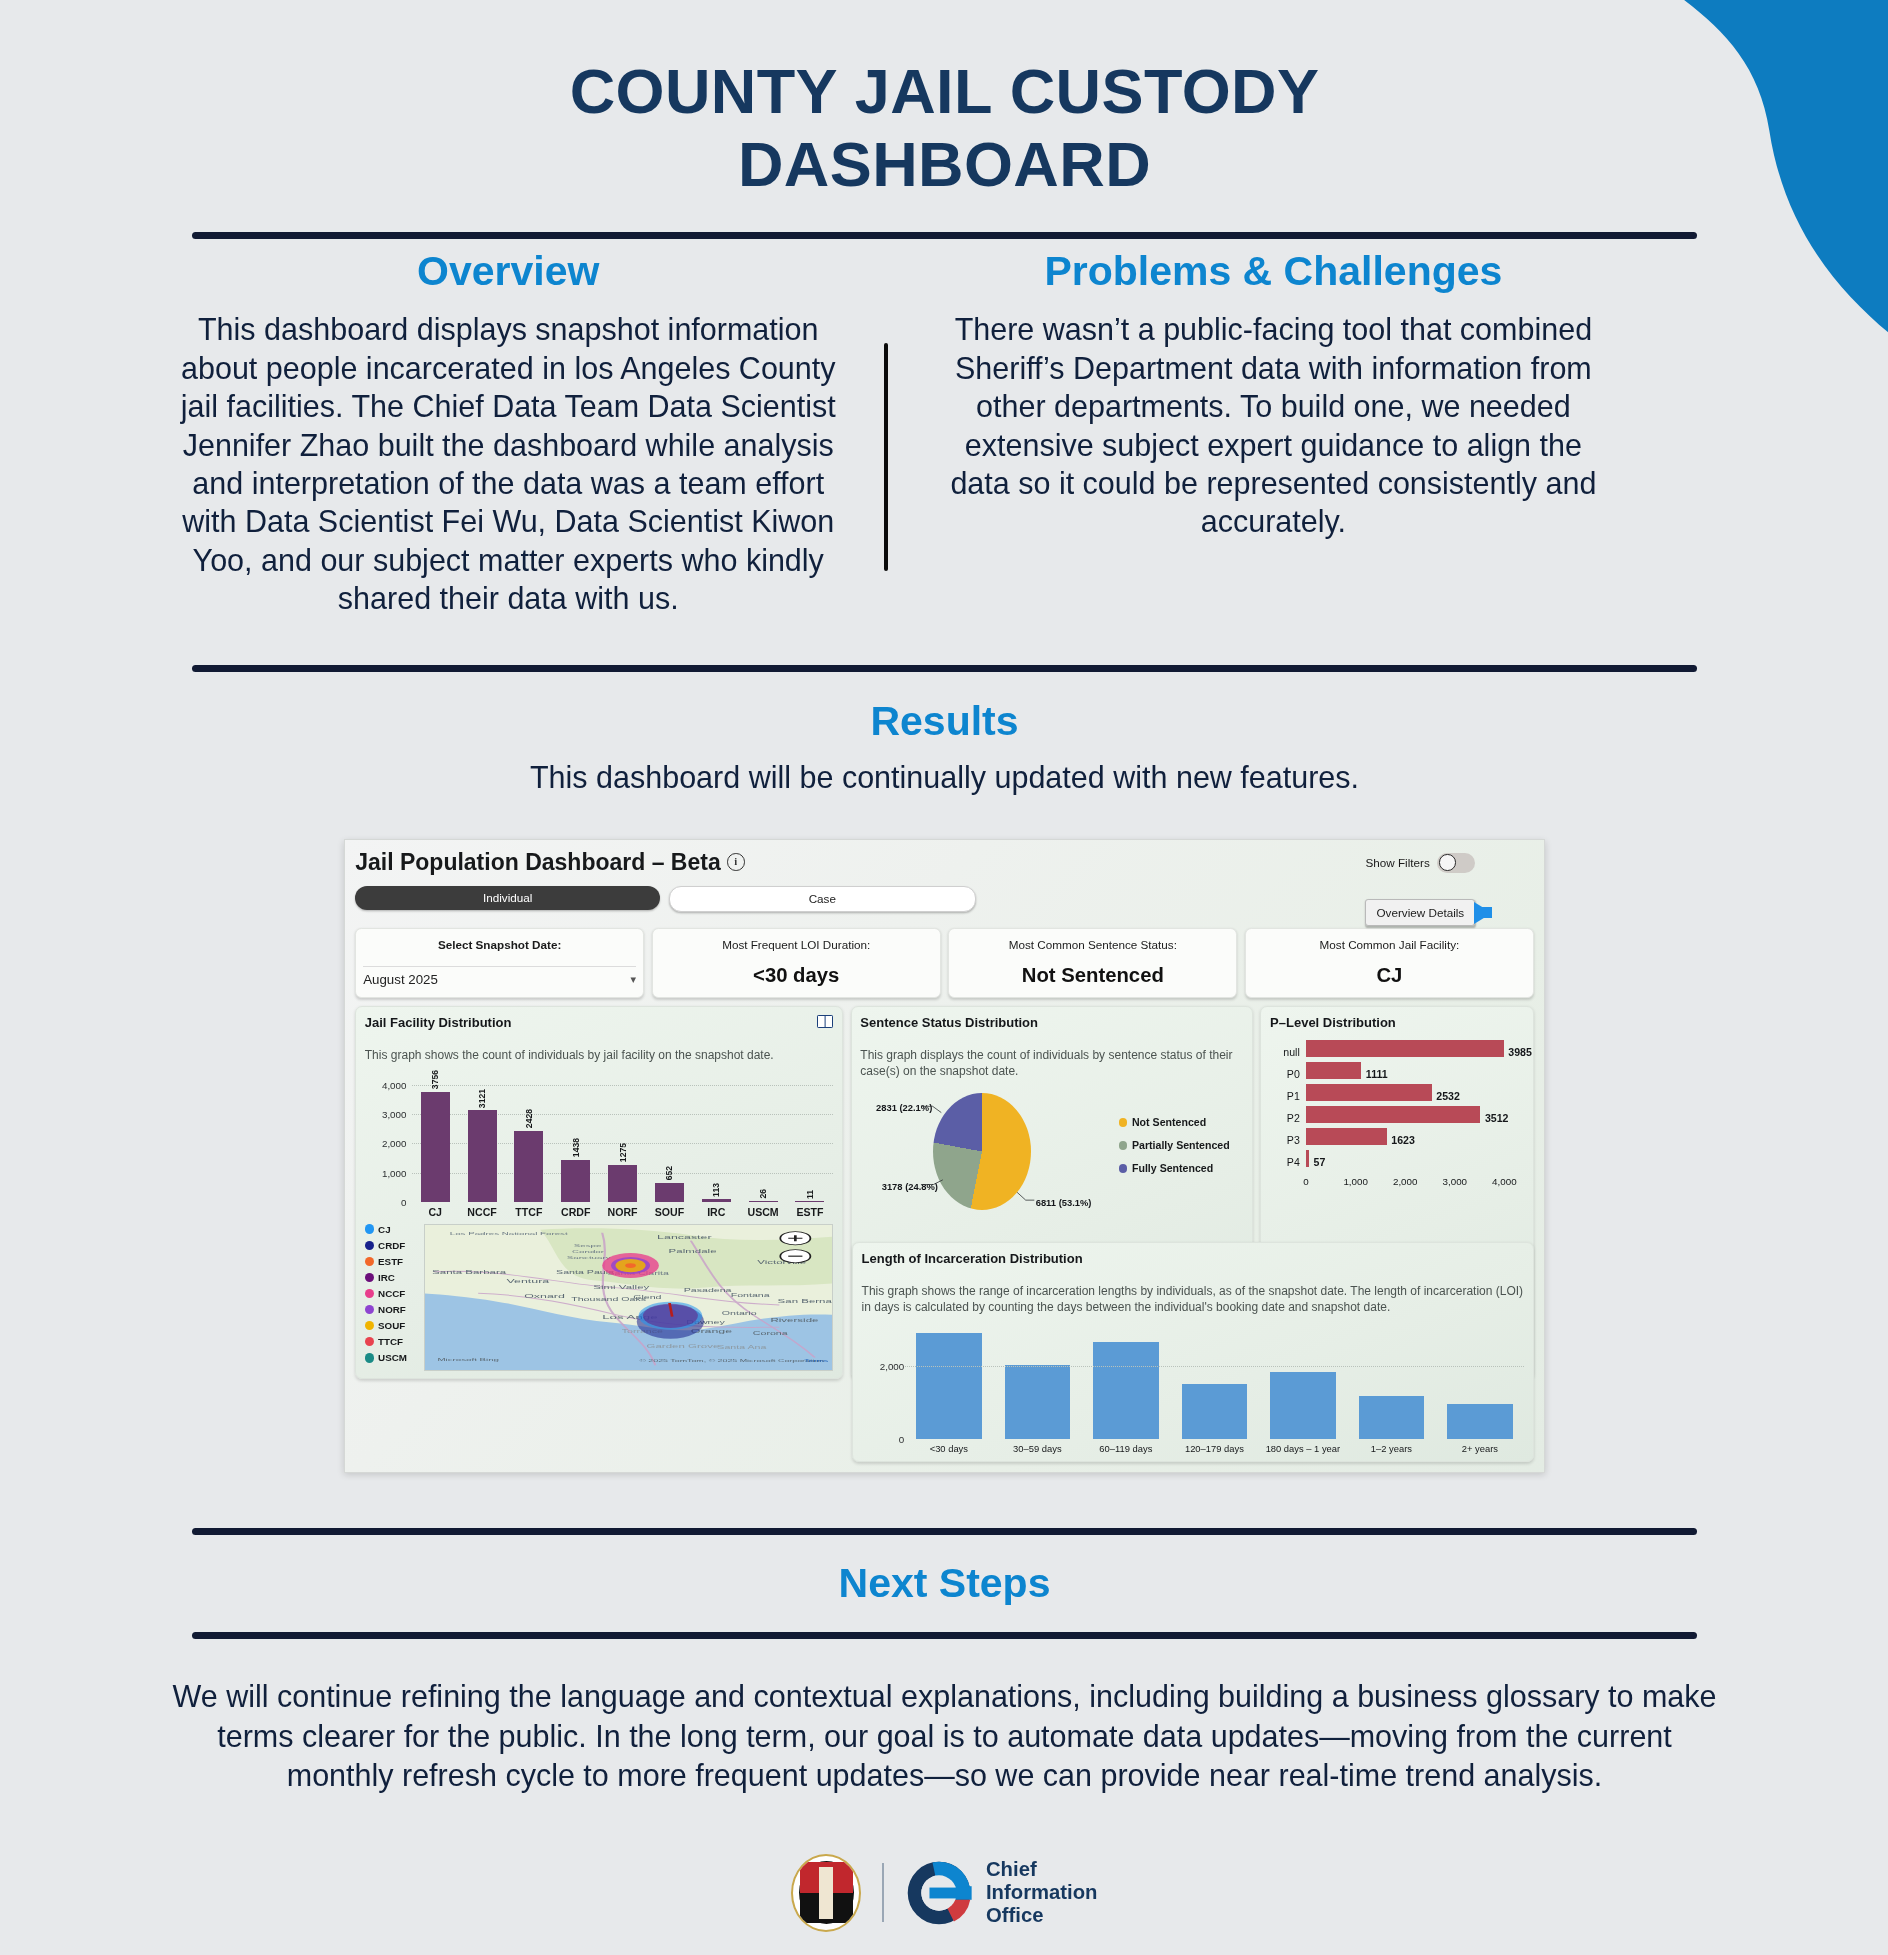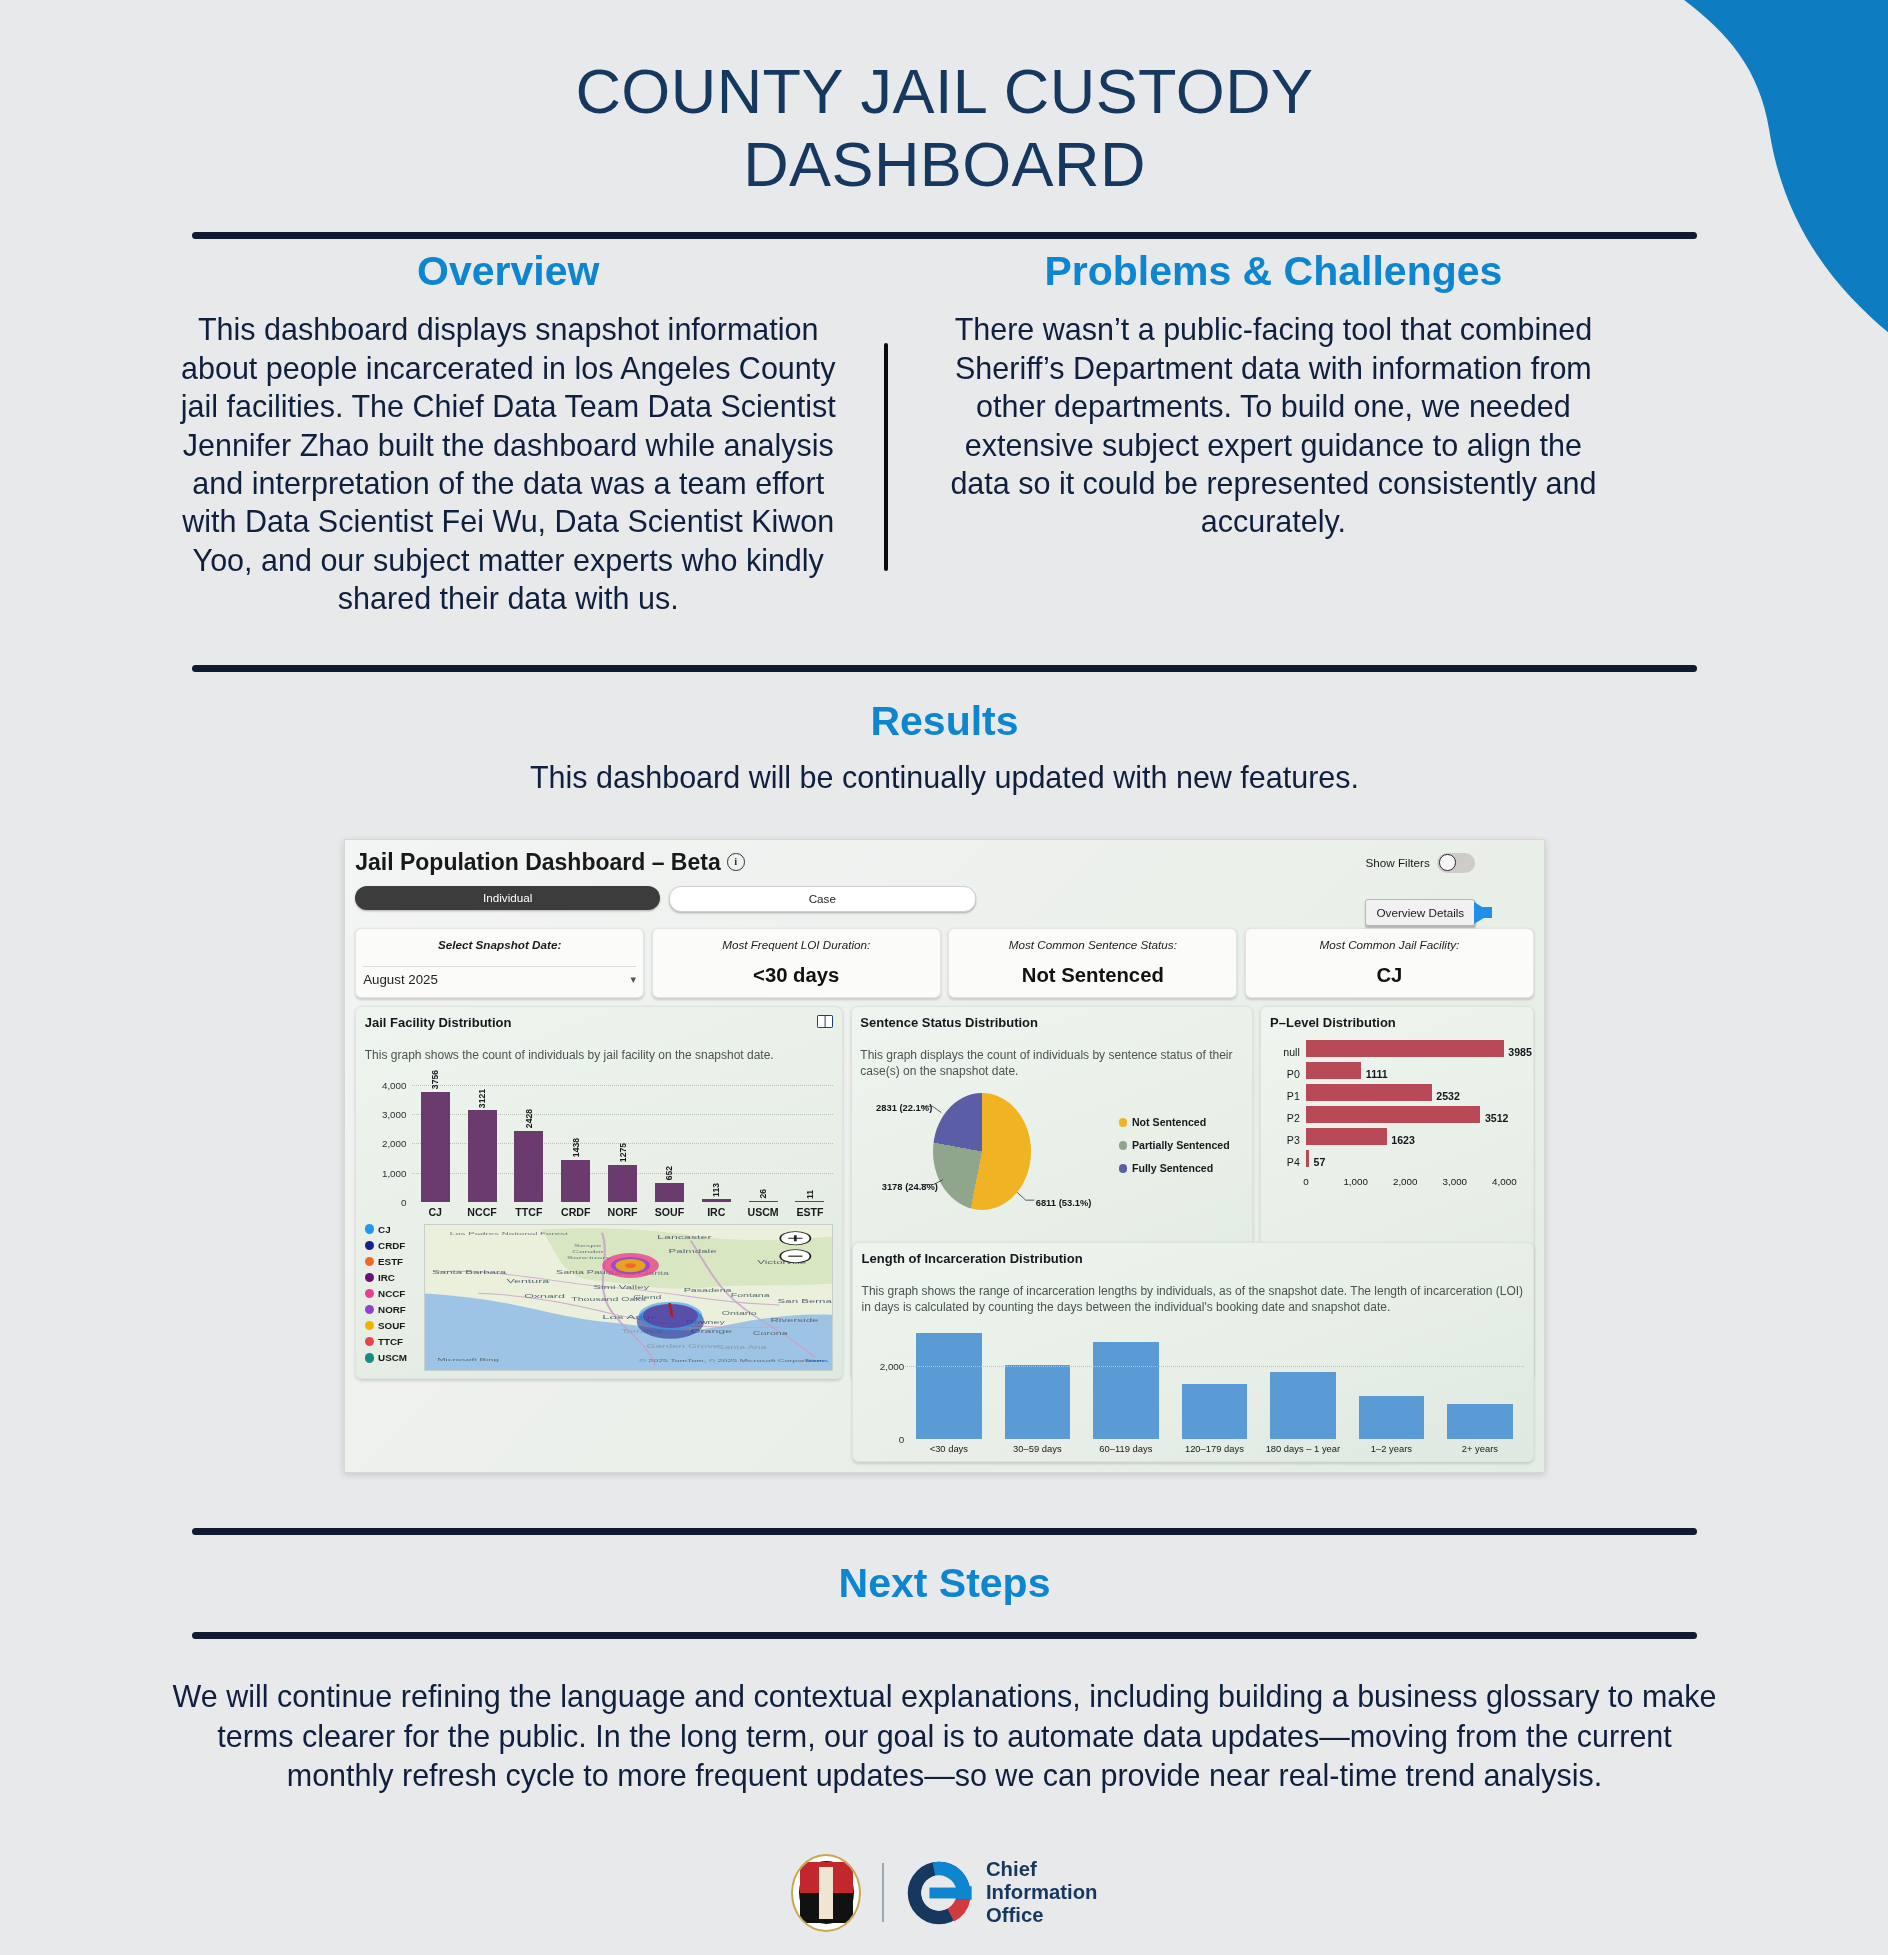--- a/index.html
+++ b/index.html
@@ -10,21 +10,21 @@
     position:relative; overflow:hidden;
   }
   .blob-tr { position:absolute; top:-242px; right:-133px; width:665px; height:665px; z-index:0; }
 
   .page { position:relative; z-index:2; width:1889px; height:2444px; }
 
   
   .poster-title {
     text-align:center;
     color:#16385f;
-    font-weight:normal;
+    font-weight:bold;
     font-size:63px;
     line-height:1.16;
     letter-spacing:0.4px;
     padding-top:55px;
     margin:0 242px;
   }
   .rule { height:7px; background:#111a33; border-radius:3.5px; margin:0 192px; }
   .rule.top { margin-top:30.5px; }
 
   
@@ -77,21 +77,21 @@
      font-size:11.7px; color:#1b1b1b; box-shadow:0.8px 1.2px 1.6px rgba(0,0,0,.25); }
   .arrow-r { width:0;height:0; border-left:18px solid #1f8fe8; border-top:11.7px solid transparent;
      border-bottom:11.7px solid transparent; margin-left:-1.6px; position:relative;}
   .arrow-r::before{content:"";position:absolute;left:-15.6px;top:-5.5px;width:15.6px;height:11px;background:#1f8fe8;}
 
   
   .kpis { display:flex; gap:7.8px; margin-top:5.5px; }
   .kpi { flex:1; background:#fbfcfa; border:0.8px solid #e2e5e1; border-radius:6.3px;
      box-shadow:0 1.2px 2.7px rgba(0,0,0,.16); padding:8.6px 7px 10.2px 7px; text-align:center;
      min-height:70px; display:flex; flex-direction:column; justify-content:space-between; box-sizing:border-box;}
-  .kpi-lab { font-size:11.7px; color:#1b1b1b;font-style:italic; }
+  .kpi-lab { font-size:11.7px; color:#1b1b1b; }
   .kpi-lab.b { font-weight:bold; }
   .kpi-val { font-size:20.3px; font-weight:bold; color:#111; }
   .kpi-sel { display:flex; align-items:center; justify-content:space-between; border-top:0.8px solid #dcdcdc;
      padding-top:5px; font-size:13.3px; color:#222;}
   .chev { font-size:11px; color:#555; }
 
   
   .panels { display:flex; gap:7.8px; margin-top:7.8px; }
   .pnl { background:linear-gradient(160deg,#eef5ee 0%,#e6eee6 60%,#dfe9e0 100%);
      border:0.8px solid #dde4dd; border-radius:7px; box-shadow:0 1.2px 3.1px rgba(0,0,0,.14);

